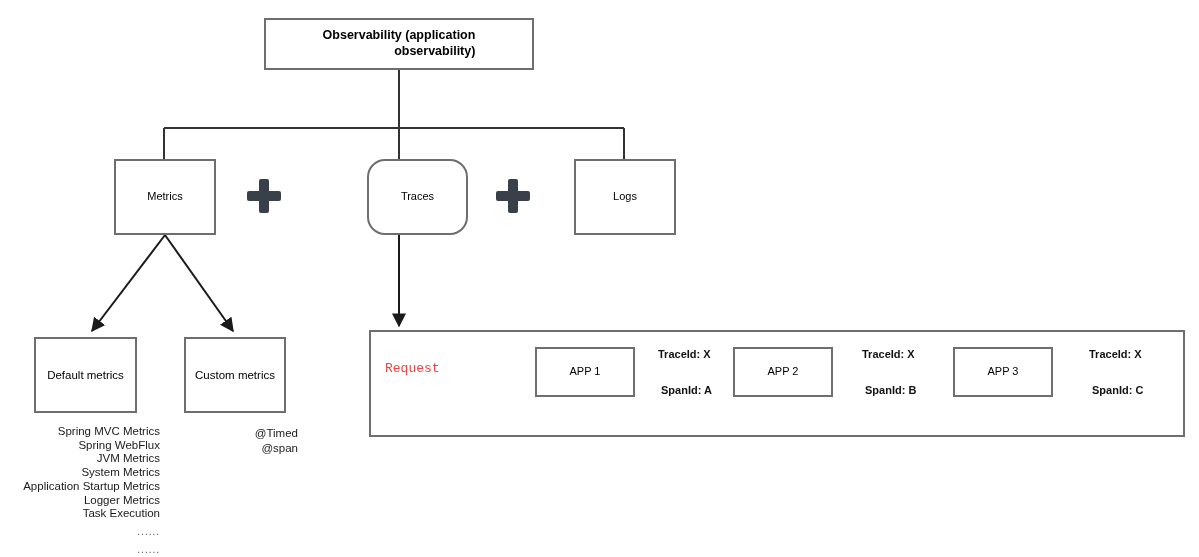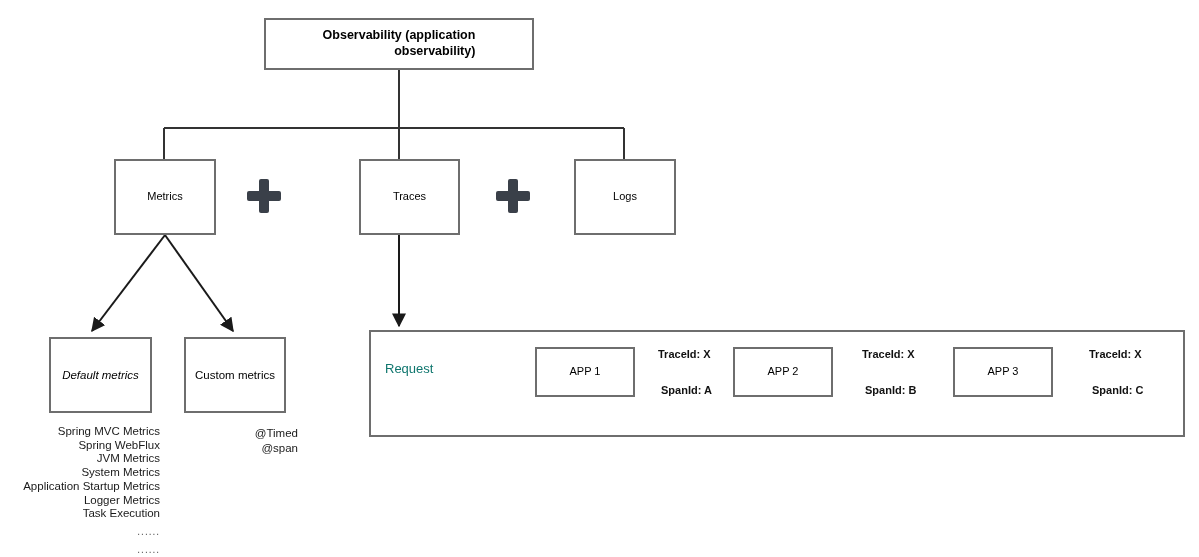--- a/index.html
+++ b/index.html
@@ -46,41 +46,41 @@
   }
   
   #node-metrics {
     left: 114px;
     top: 159px;
     width: 102px;
     height: 76px;
     font-size: 11px;
   }
   #node-traces {
-    left: 359px;
+    left: 367px;
     top: 159px;
     width: 101px;
     height: 76px;
     font-size: 11px;
+    border-radius: 18px;
   }
   #node-logs {
     left: 574px;
     top: 159px;
     width: 102px;
     height: 76px;
     font-size: 11px;
   }
   
   #node-default-metrics {
-    left: 49px;
+    left: 34px;
     top: 337px;
     width: 103px;
     height: 76px;
     font-size: 11.5px;
-    font-style: italic;
   }
   #node-custom-metrics {
     left: 184px;
     top: 337px;
     width: 102px;
     height: 76px;
     font-size: 11.5px;
   }
   
   #trace-container {
@@ -119,21 +119,22 @@
   #list-custom {
     left: 178px;
     top: 426px;
     width: 120px;
     line-height: 14.5px;
   }
   #label-request {
     left: 385px;
     top: 361px;
     font-size: 13px;
-    color: #0f766e;
+    color: #ef4444;
+    font-family: Liberation Mono, monospace;
   }
   
   .edge-label {
     position: absolute;
     font-size: 11px;
     font-weight: bold;
     color: #111111;
     white-space: nowrap;
   }
   

